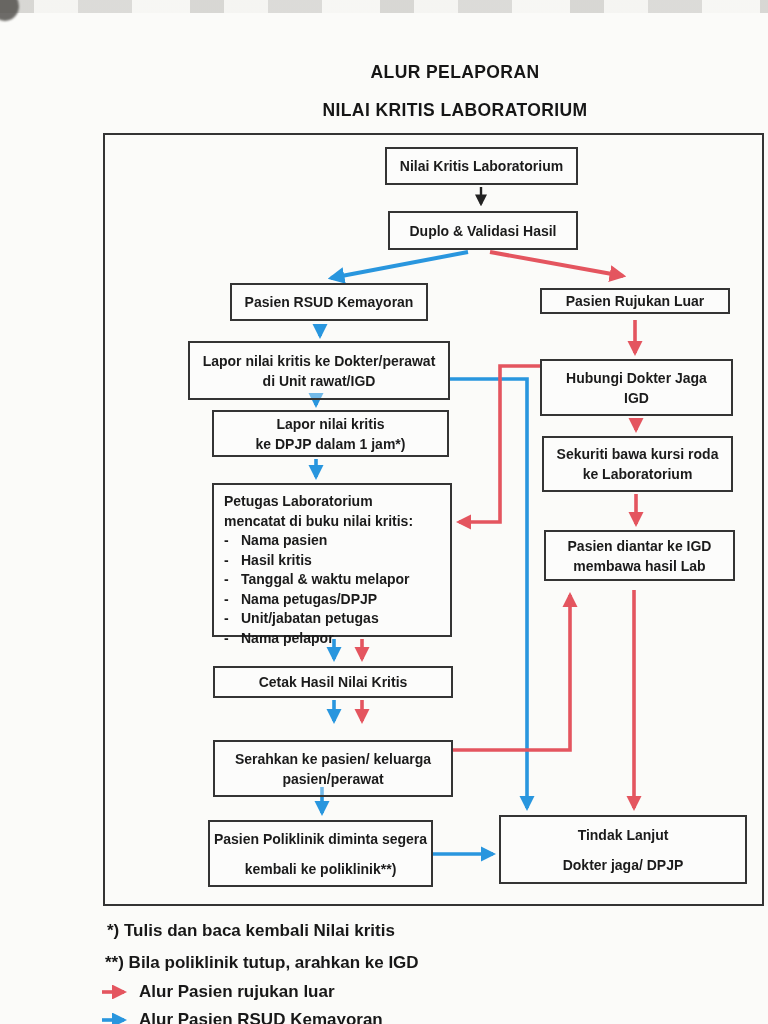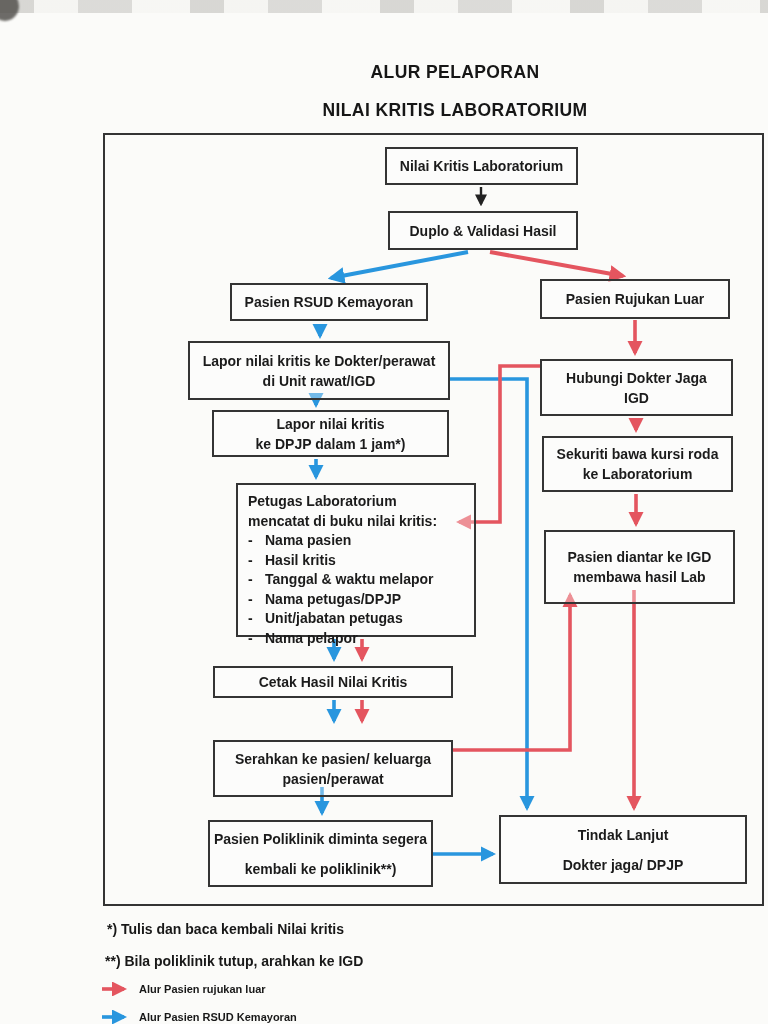--- a/index.html
+++ b/index.html
@@ -51,23 +51,23 @@
   .petugas .li{display:flex;gap:9px;}
   .petugas .dash{width:8px;}
   .wide-lines{line-height:30px;text-align:center;}
   .svg-layer{position:absolute;inset:0;pointer-events:none;}
   .stroke-red{stroke:var(--rujukan-flow);fill:none;}
   .stroke-blue{stroke:var(--rsud-flow);fill:none;}
   .stroke-black{stroke:#222;fill:none;}
   .mk-red{fill:var(--rujukan-flow);}
   .mk-blue{fill:var(--rsud-flow);}
   .mk-black{fill:#222;}
-  .note{position:absolute;font-weight:bold;font-size:14px;color:#181818;}
+  .note{position:absolute;font-weight:bold;font-size:17px;color:#181818;}
   .legend-row{position:absolute;display:flex;align-items:center;gap:7px;
-    font-weight:bold;font-size:11px;color:#181818;}
+    font-weight:bold;font-size:17px;color:#181818;}
   .legend-arrow{display:inline-block;}
 </style>
 </head>
 <body>
 
 <div class="page">
 
   <div class="scan-band"></div>
   <div class="scan-corner"></div>
 
@@ -125,21 +125,21 @@
   </div>
 
   <div class="node" style="left:388px;top:211px;width:190px;height:39px;">
     <span class="ln">Duplo &amp; Validasi Hasil</span>
   </div>
 
   <div class="node" style="left:230px;top:283px;width:198px;height:38px;">
     <span class="ln">Pasien RSUD Kemayoran</span>
   </div>
 
-  <div class="node" style="left:540px;top:279px;width:190px;height:40px;">
+  <div class="node" style="left:540px;top:288px;width:190px;height:26px;">
     <span class="ln">Pasien Rujukan Luar</span>
   </div>
 
   <div class="node" style="left:188px;top:341px;width:262px;height:59px;text-align:right;">
     <span class="ln">Lapor nilai kritis ke Dokter/perawat</span>
     <span class="ln">di Unit rawat/IGD</span>
   </div>
 
   <div class="node" style="left:540px;top:359px;width:193px;height:57px;">
     <span class="ln">Hubungi Dokter Jaga</span>
@@ -149,21 +149,21 @@
   <div class="node" style="left:212px;top:410px;width:237px;height:47px;">
     <span class="ln">Lapor nilai kritis</span>
     <span class="ln">ke DPJP dalam 1 jam*)</span>
   </div>
 
   <div class="node" style="left:542px;top:436px;width:191px;height:56px;">
     <span class="ln">Sekuriti bawa kursi roda</span>
     <span class="ln">ke Laboratorium</span>
   </div>
 
-  <div class="node petugas" style="left:212px;top:483px;width:240px;height:154px;margin-left:24px;">
+  <div class="node petugas" style="left:212px;top:483px;width:240px;height:154px;">
     <span class="ln">Petugas Laboratorium</span>
     <span class="ln">mencatat di buku nilai kritis:</span>
     <div class="li">
       <span class="dash">-</span>
       <span>Nama pasien</span>
     </div>
     <div class="li">
       <span class="dash">-</span>
       <span>Hasil kritis</span>
     </div>
@@ -178,21 +178,21 @@
     <div class="li">
       <span class="dash">-</span>
       <span>Unit/jabatan petugas</span>
     </div>
     <div class="li">
       <span class="dash">-</span>
       <span>Nama pelapor</span>
     </div>
   </div>
 
-  <div class="node" style="left:544px;top:530px;width:191px;height:74px;">
+  <div class="node" style="left:544px;top:530px;width:191px;height:51px;">
     <span class="ln">Pasien diantar ke IGD</span>
     <span class="ln">membawa hasil Lab</span>
   </div>
 
   <div class="node" style="left:213px;top:666px;width:240px;height:32px;">
     <span class="ln">Cetak Hasil Nilai Kritis</span>
   </div>
 
   <div class="node" style="left:213px;top:728px;width:240px;height:57px;margin-top:12px;">
     <span class="ln">Serahkan ke pasien/ keluarga</span>

